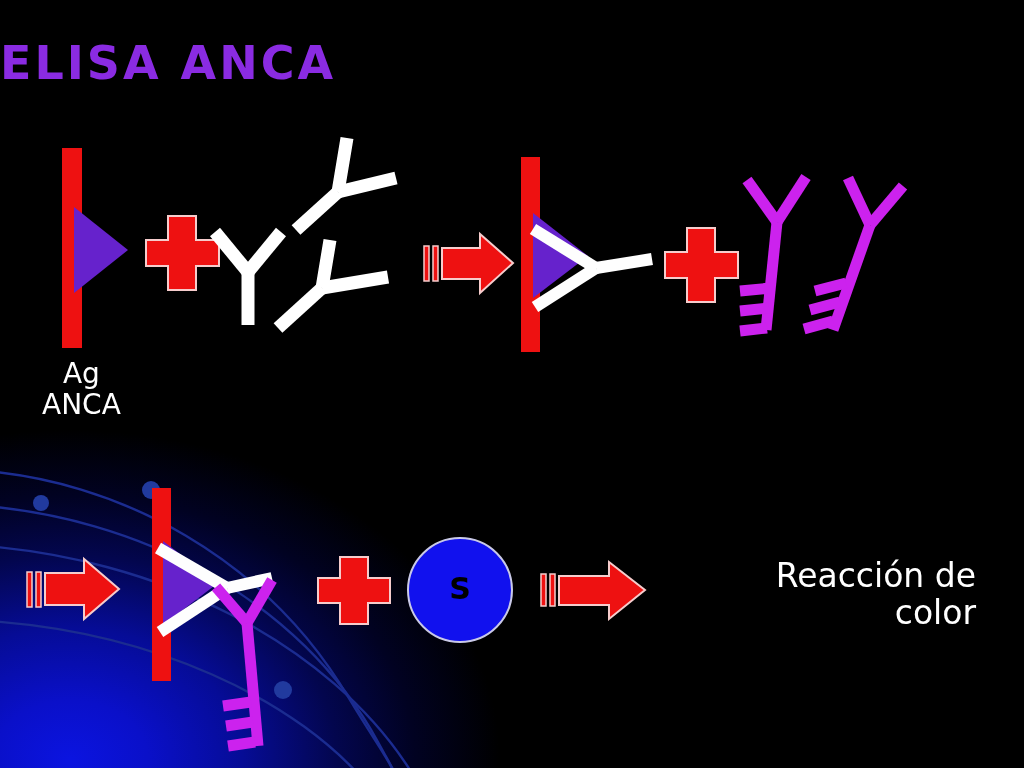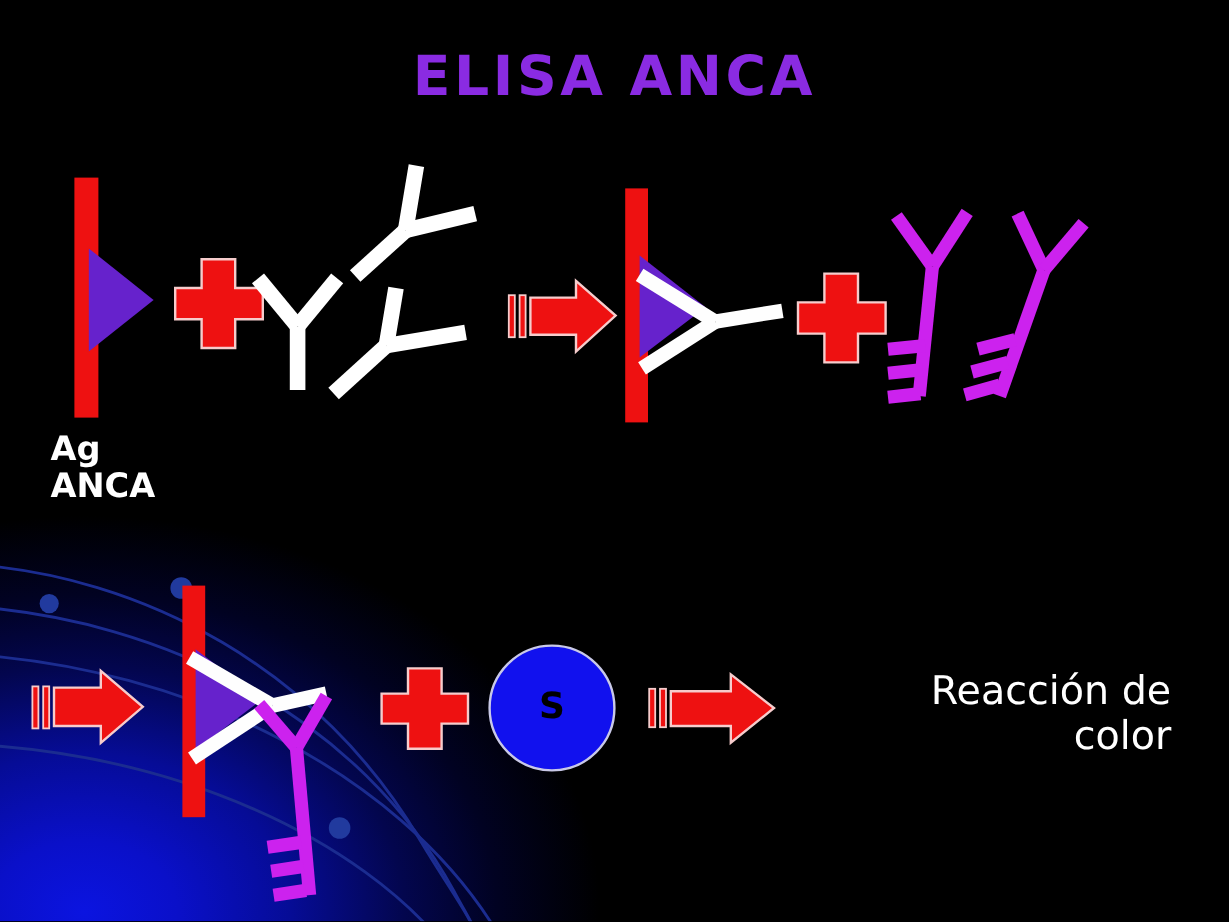--- a/index.html
+++ b/index.html
@@ -28,40 +28,40 @@
     position: absolute;
     left: 0; top: 0;
     width: 1024px; height: 768px;
   }
   
   #title {
     position: absolute;
     left: 0;
     top: 36px;
     width: 1024px;
-    text-align: center;
     font-family: "DejaVu Sans", sans-serif;
     font-size: 46px;
     font-weight: bold;
     letter-spacing: 3px;
     color: #8a2be2;
   }
   
   .label {
     position: absolute;
     color: #ffffff;
     font-family: "DejaVu Sans", sans-serif;
     white-space: pre-line;
     line-height: 1.12;
   }
   #label-ag-anca {
     left: 42px;
     top: 358px;
     font-size: 28px;
-    font-weight: bold;
+    font-weight: normal;
+    text-align: center;
   }
   #label-ac-anti-anca {
     left: 192px;
     top: 370px;
     font-size: 28px;
   }
   #label-reaccion {
     left: 676px;
     top: 558px;
     width: 300px;

